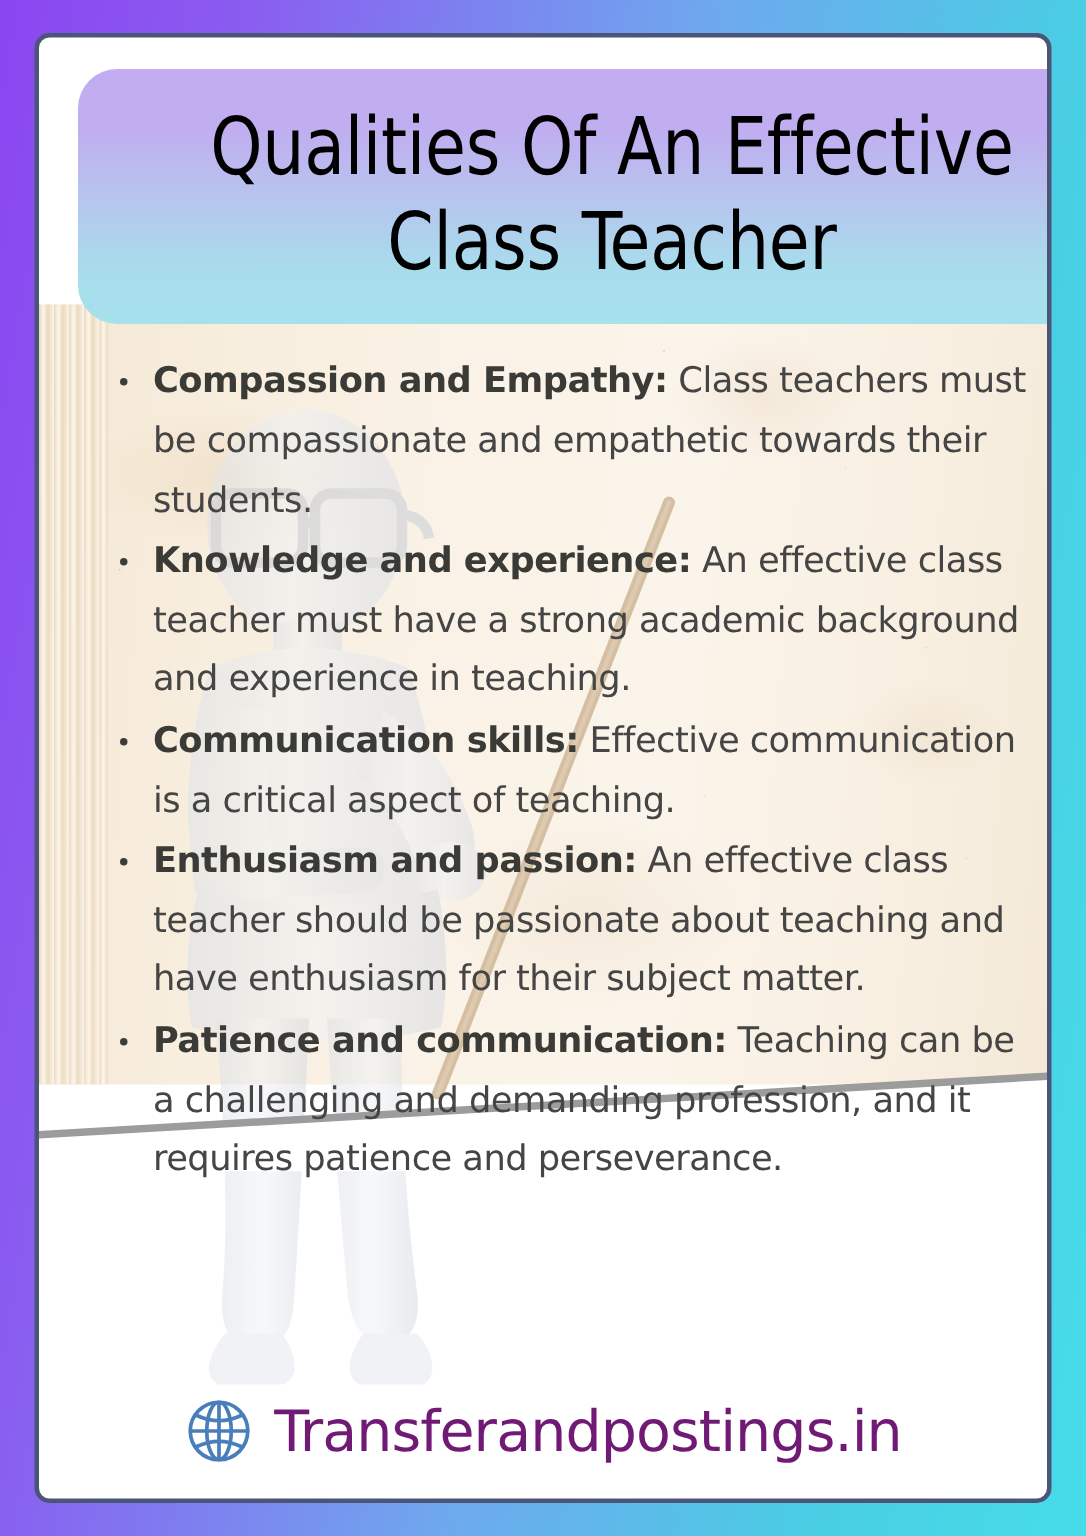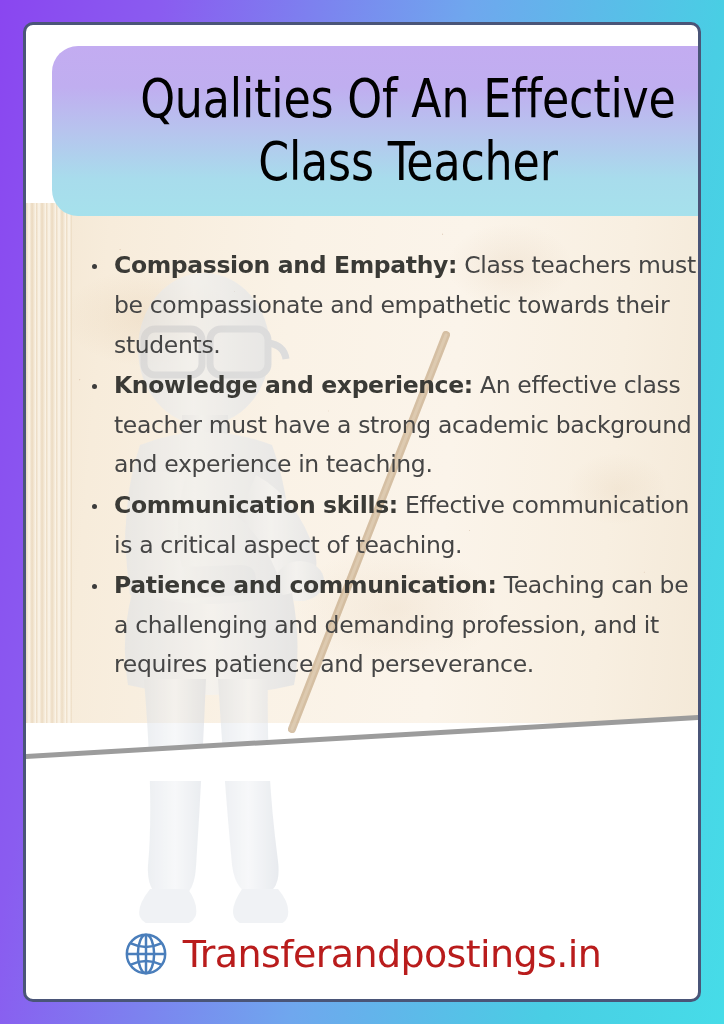--- a/index.html
+++ b/index.html
@@ -117,21 +117,21 @@
     font-weight: 400;
     transform: scaleX(0.93);
     padding: 0 14px;
   }
 
   
   #bullet-list {
     position: absolute;
     left: 44px; top: 205px;
     width: 610px;
-    margin: 16px;
+    margin: 4px;
     padding: 0;
     list-style: none;
   }
   .bullet-item {
     position: relative;
     padding-left: 28px;
     margin: 0 0 0.5px 0;
     font-family: "DejaVu Sans", sans-serif;
     font-size: 23.5px;
     line-height: 39.8px;
@@ -160,21 +160,21 @@
     width: 100%;
     display: flex;
     align-items: center;
     justify-content: center;
     gap: 14px;
   }
   #globe-icon { width: 46px; height: 46px; display: block; flex: none; }
   #site-url {
     font-family: "DejaVu Sans", sans-serif;
     font-size: 38px;
-    color: #b91c1c;
+    color: #701a75;
     letter-spacing: -0.6px;
     white-space: nowrap;
   }
 </style>
 </head>
 <body>
 
 <div id="poster">
   <div id="card">
 
@@ -245,20 +245,23 @@
       <li class="bullet-item">
         <span class="bullet-term">Compassion and Empathy:</span><span class="bullet-desc"> Class teachers must be compassionate and empathetic towards their students.</span>
       </li>
       <li class="bullet-item">
         <span class="bullet-term">Knowledge and experience:</span><span class="bullet-desc"> An effective class teacher must have a strong academic background and experience in teaching.</span>
       </li>
       <li class="bullet-item">
         <span class="bullet-term">Communication skills:</span><span class="bullet-desc"> Effective communication is a critical aspect of teaching.</span>
       </li>
       <li class="bullet-item">
+        <span class="bullet-term">Enthusiasm and passion:</span><span class="bullet-desc"> An effective class teacher should be passionate about teaching and have enthusiasm for their subject matter.</span>
+      </li>
+      <li class="bullet-item">
         <span class="bullet-term">Patience and communication:</span><span class="bullet-desc"> Teaching can be a challenging and demanding profession, and it requires patience and perseverance.</span>
       </li>
     </ul>
 
     <div id="footer">
       <svg id="globe-icon" viewBox="0 0 48 48">
         <g fill="none" stroke="#4A7EBB" stroke-width="2.6">
           <circle cx="24" cy="24" r="20"></circle>
           <ellipse cx="24" cy="24" rx="8.5" ry="20"></ellipse>
           <line x1="24" y1="4" x2="24" y2="44"></line>

